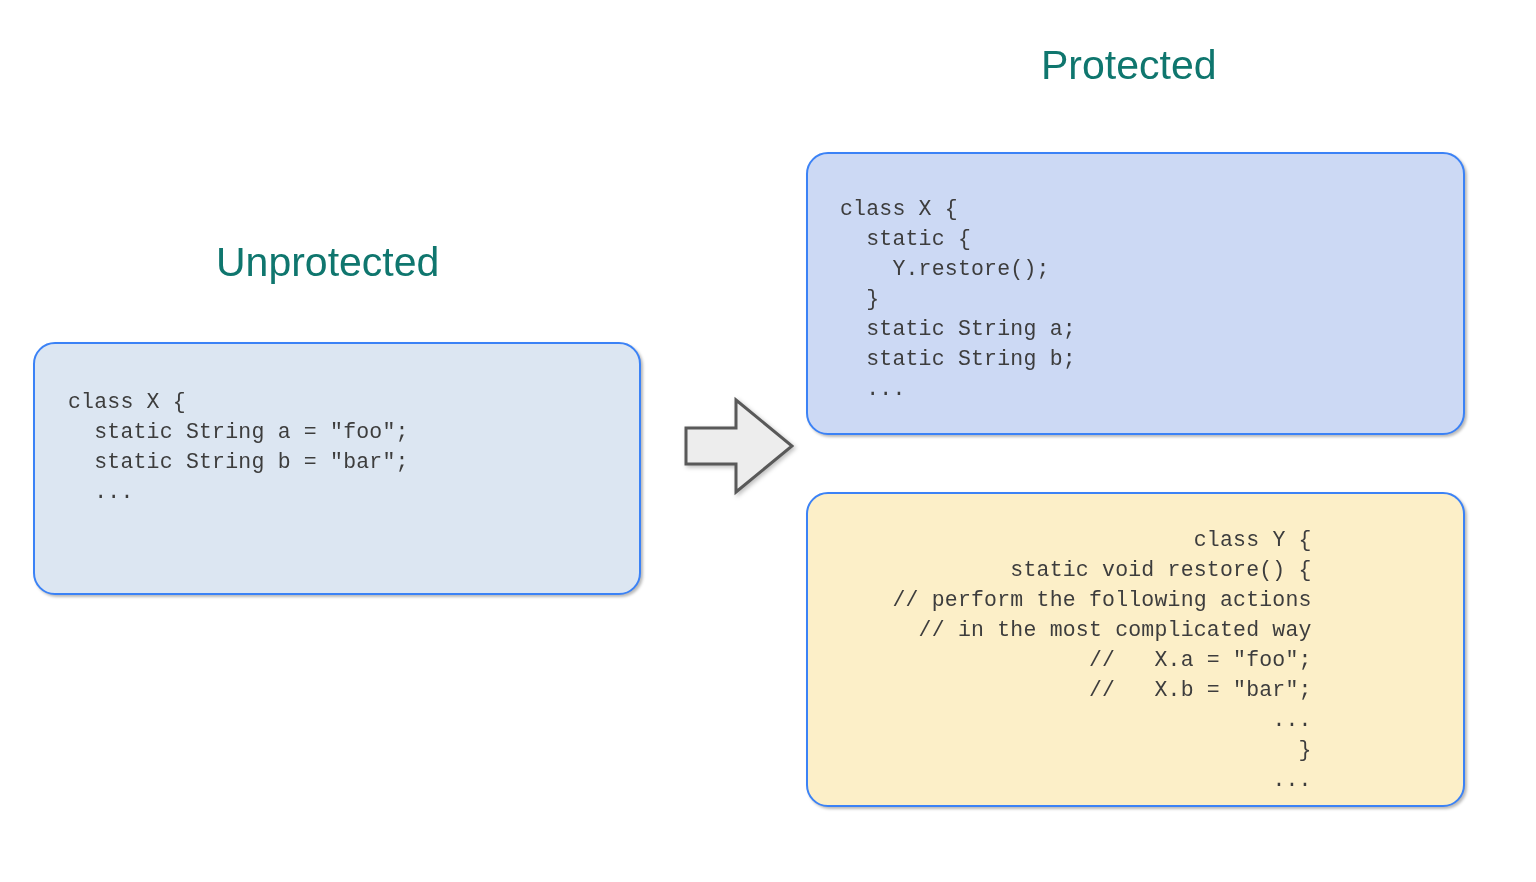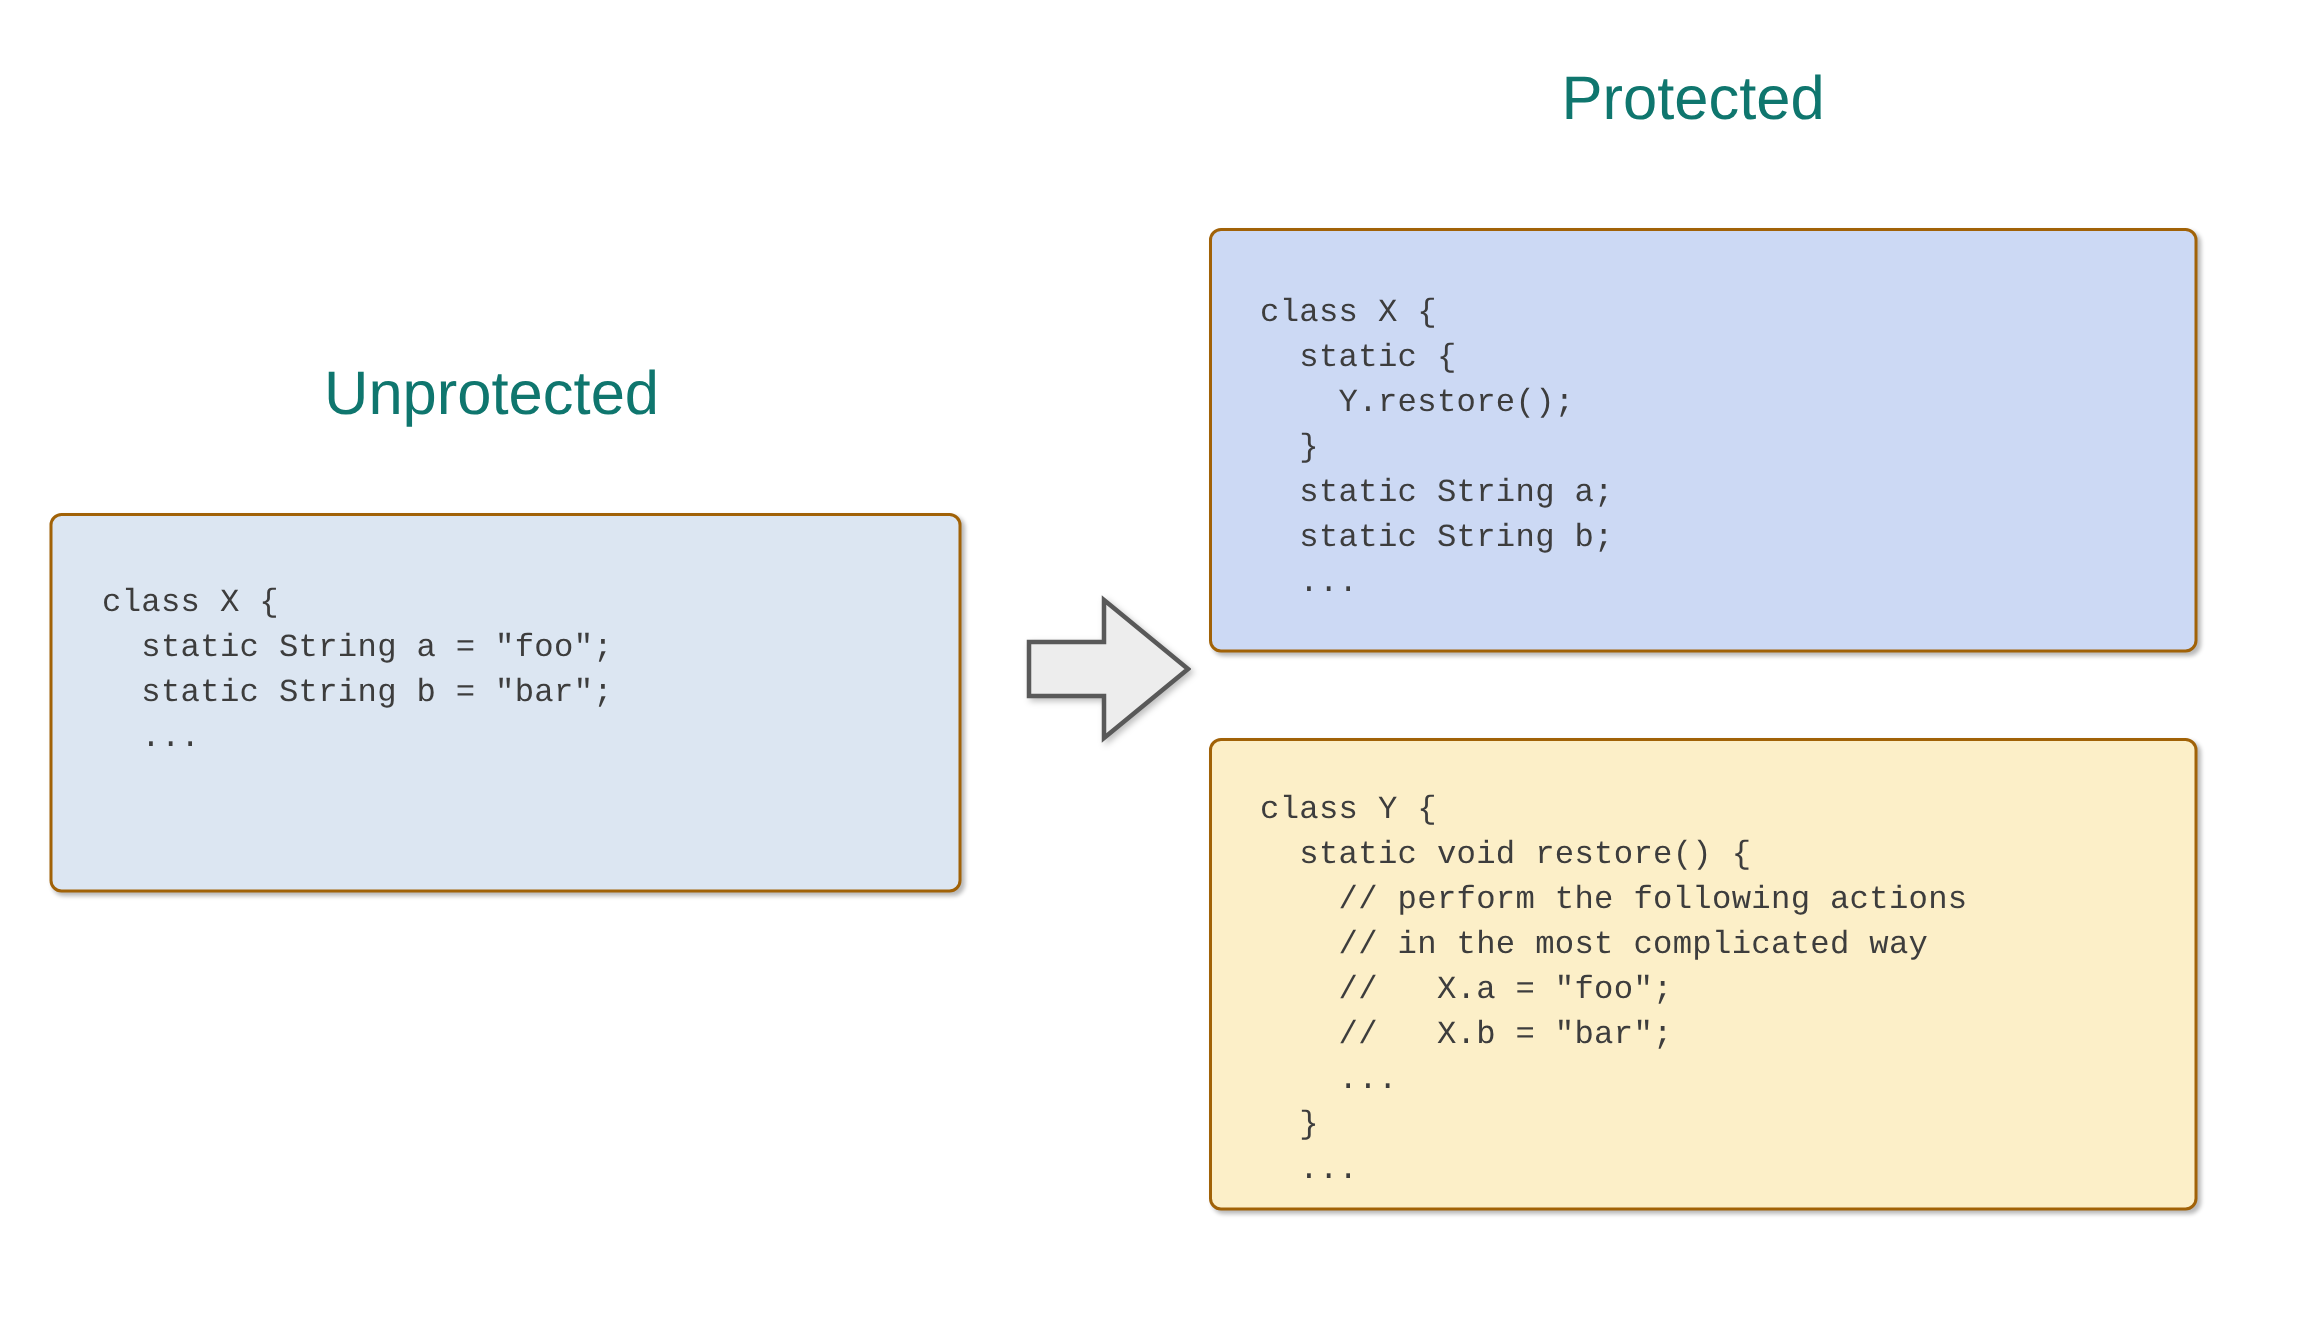--- a/index.html
+++ b/index.html
@@ -36,22 +36,22 @@
   }
   #heading-protected {
     left: 1041px;
     top: 42px;
   }
 
   
   .code-box {
     position: absolute;
     box-sizing: border-box;
-    border: 2px solid #a16207;
-    border-radius: 8px;
+    border: 2px solid #3b82f6;
+    border-radius: 22px;
     box-shadow: 2px 2px 3px rgba(0,0,0,0.28);
   }
   .code-box pre {
     margin: 0;
     font-family: "Liberation Mono", "DejaVu Sans Mono", monospace;
     font-size: 21.5px;
     line-height: 30px;
     color: #3d3d3d;
     white-space: pre;
     letter-spacing: 0.2px;
@@ -82,20 +82,21 @@
     left: 32px;
     top: 40px;
   }
 
   #box-protected-y {
     left: 806px;
     top: 492px;
     width: 659px;
     height: 315px;
     background: #fcefc8;
+    text-align: right;
   }
   #box-protected-y pre {
     position: absolute;
     left: 32px;
     top: 31px;
   }
 
   
   #flow-arrow {
     position: absolute;

